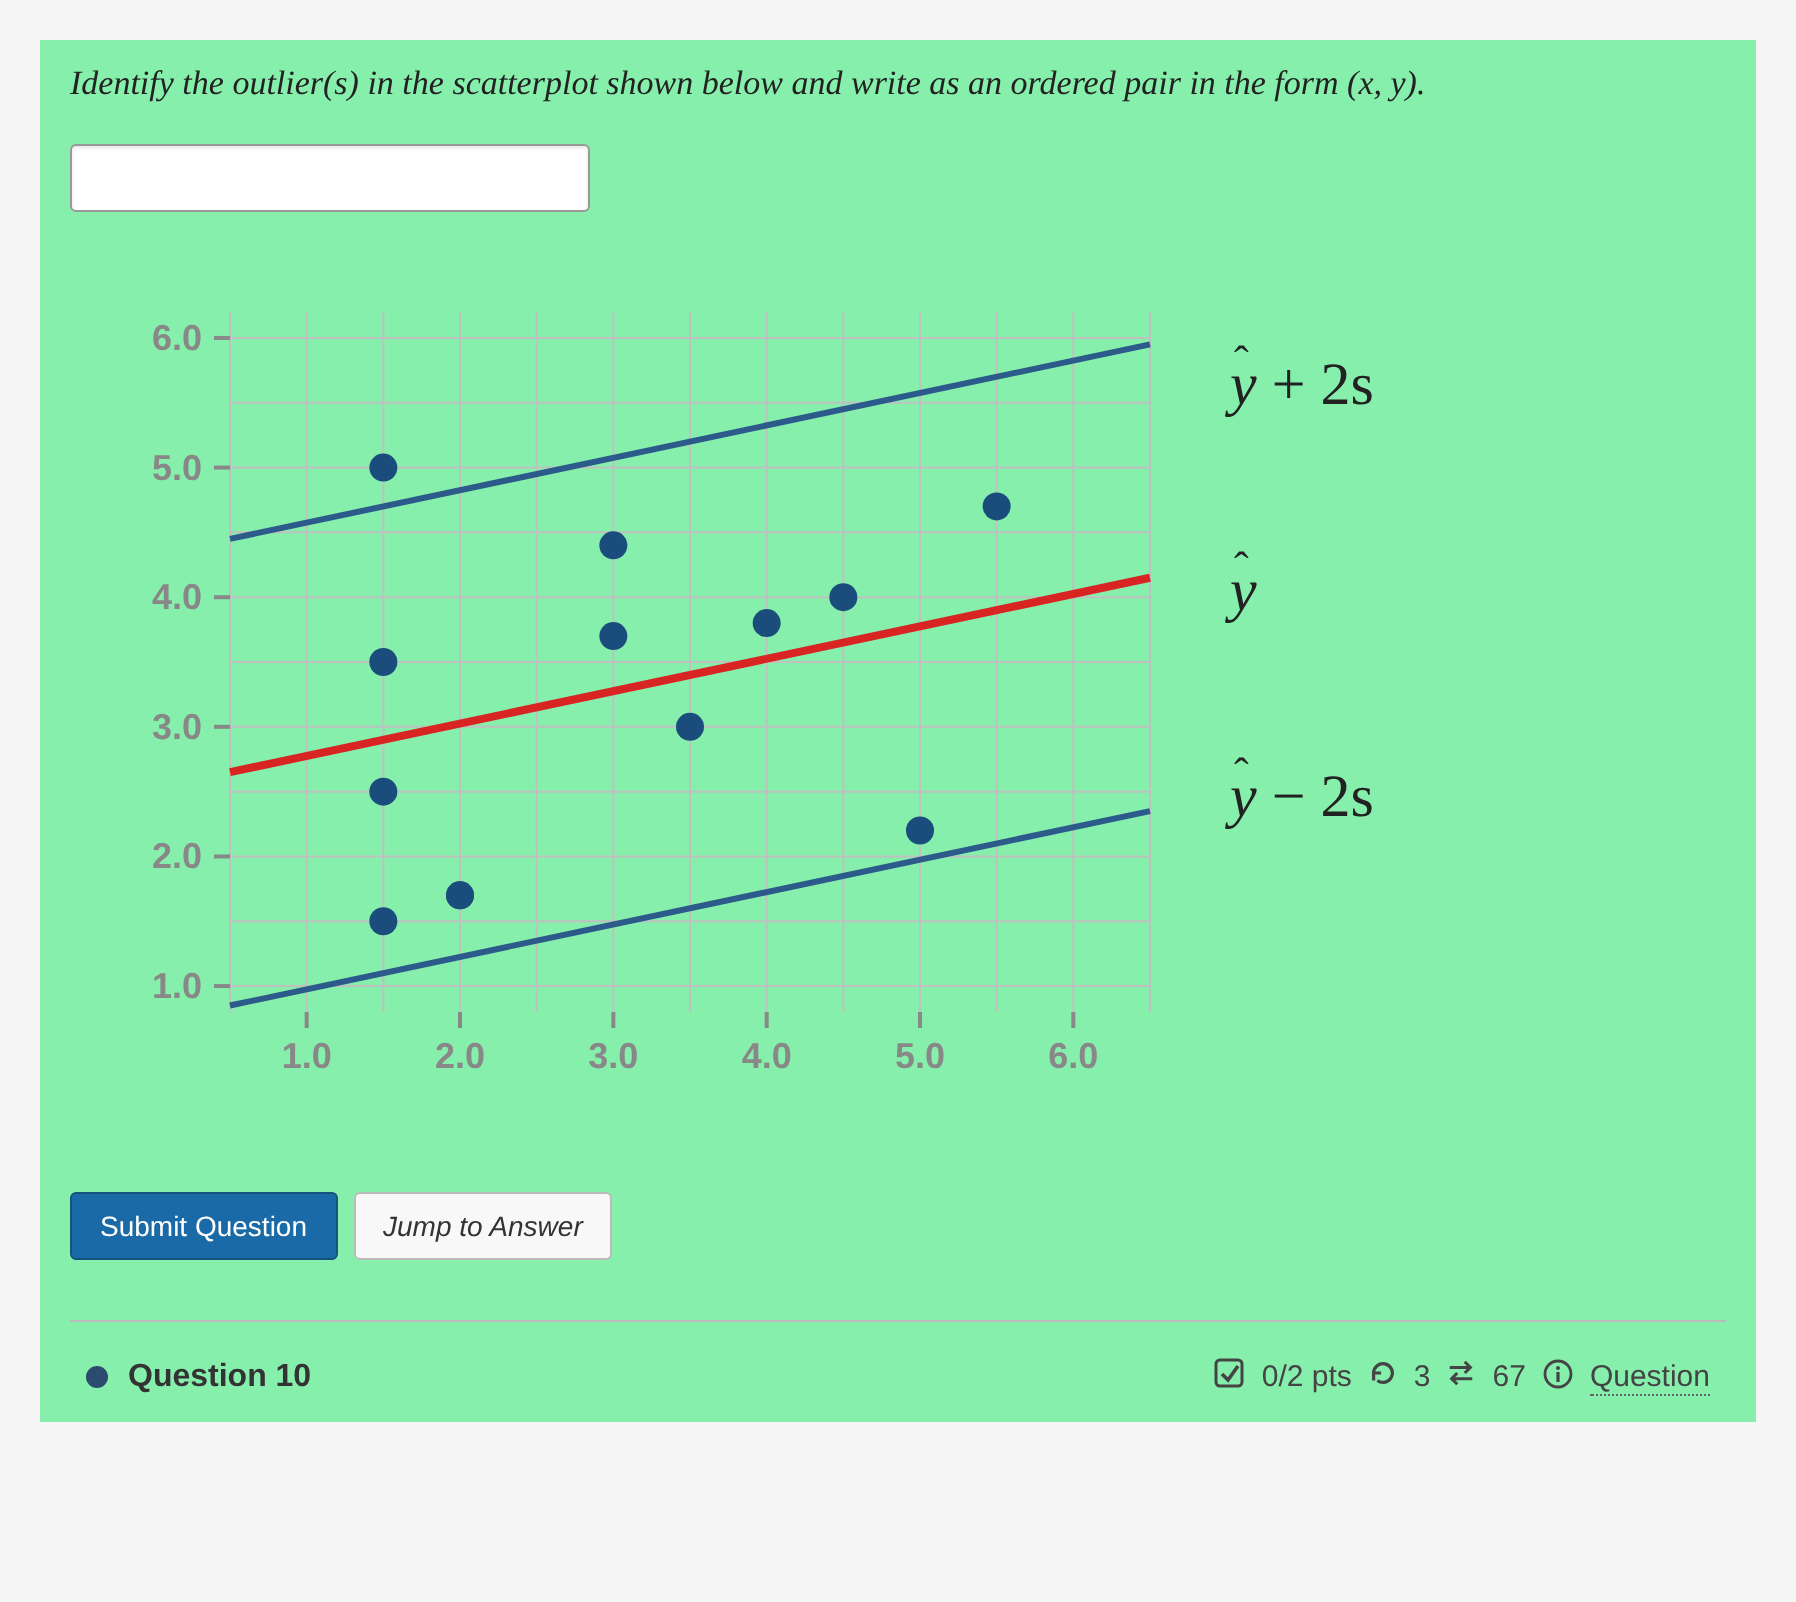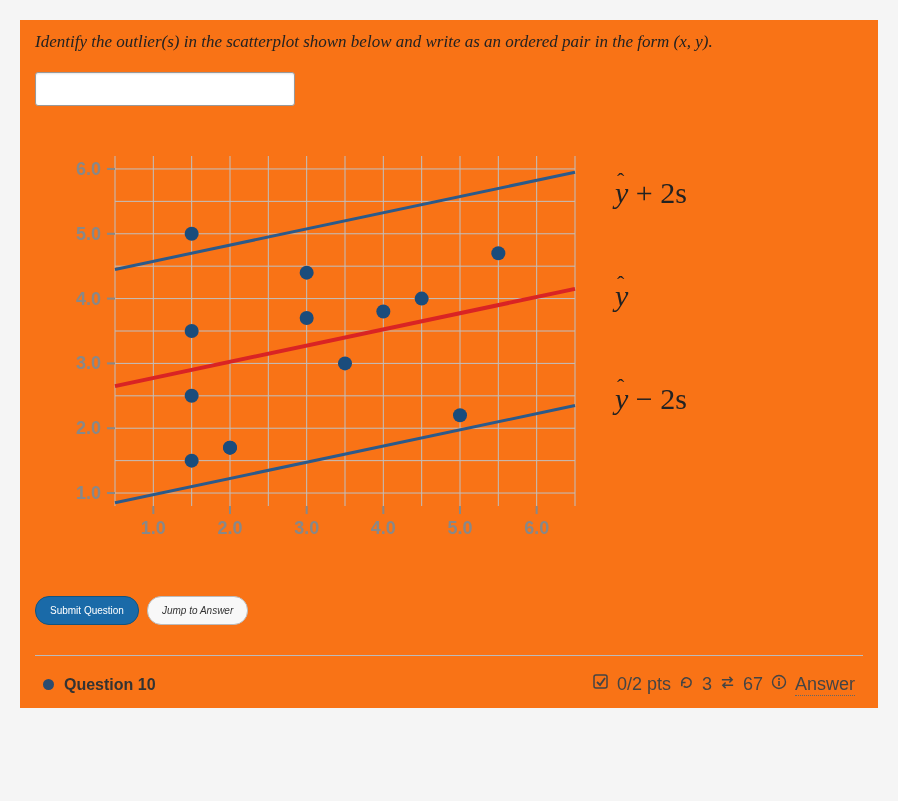--- a/index.html
+++ b/index.html
@@ -4,21 +4,21 @@
   <style>
     * { box-sizing: border-box; margin: 0; padding: 0; }
     body {
       font-family: Georgia, 'Times New Roman', serif;
       background: #f5f5f5;
       padding: 20px;
       width: 898px;
       color: #333;
     }
     .question-panel {
-      background: #f97316;
+      background: #86efac;
       padding: 10px 15px 0 15px;
     }
     .prompt {
       font-style: italic;
       font-size: 17px;
       margin-bottom: 18px;
       color: #222;
       line-height: 1.4;
     }
     .var { font-style: italic; }
@@ -75,23 +75,23 @@
       font-size: 22px;
       font-style: normal;
     }
     .buttons-row {
       display: flex;
       gap: 8px;
       margin-bottom: 30px;
     }
     .btn {
       font-family: Arial, sans-serif;
-      font-size: 10px;
+      font-size: 14px;
       padding: 8px 14px;
-      border-radius: 14px;
+      border-radius: 3px;
       cursor: pointer;
     }
     .btn-submit {
       background: #1a6aa8;
       color: #fff;
       border: 1px solid #13547f;
     }
     .btn-jump {
       background: #f8f8f8;
       color: #333;
@@ -121,21 +121,21 @@
       width: 11px;
       height: 11px;
       border-radius: 50%;
       background: #2b4c6f;
       display: inline-block;
     }
     .meta {
       display: flex;
       align-items: center;
       gap: 8px;
-      font-size: 18px;
+      font-size: 15px;
       color: #444;
     }
     .meta .details-link {
       cursor: pointer;
       border-bottom: 1px dotted #666;
     }
     .icon {
       display: inline-block;
       vertical-align: middle;
     }
@@ -267,17 +267,17 @@
           </svg>
       </span>
       <span>67</span>
       <span class="icon">
         <svg width="16" height="16" viewBox="0 0 16 16">
             <circle cx="8" cy="8" r="6.5" fill="none" stroke="#444" stroke-width="1.4"></circle>
             <circle cx="8" cy="5" r="1" fill="#444"></circle>
             <rect x="7.2" y="7" width="1.6" height="5" fill="#444"></rect>
           </svg>
       </span>
-      <span class="details-link">Answer</span>
+      <span class="details-link">Question</span>
     </div>
   </div>
 
 </div>
 
 </body></html>

